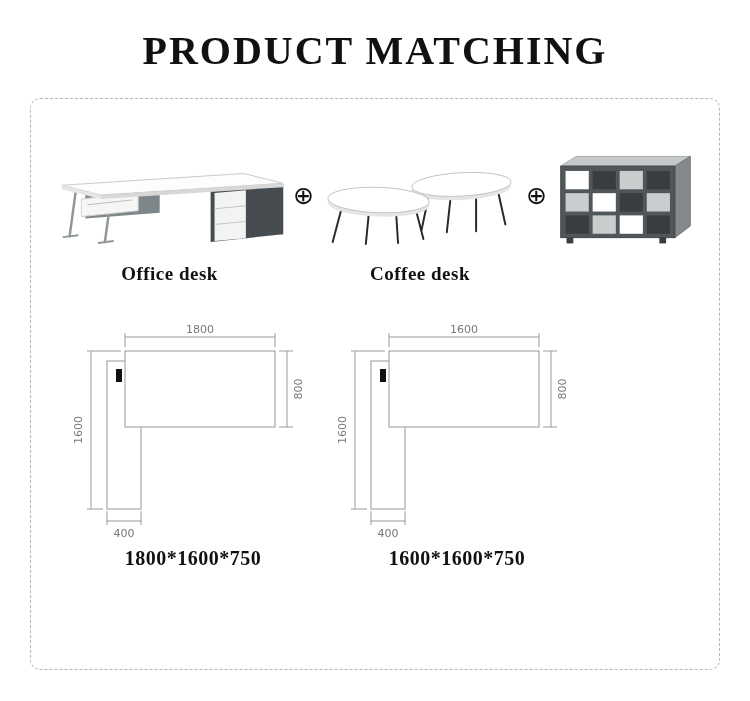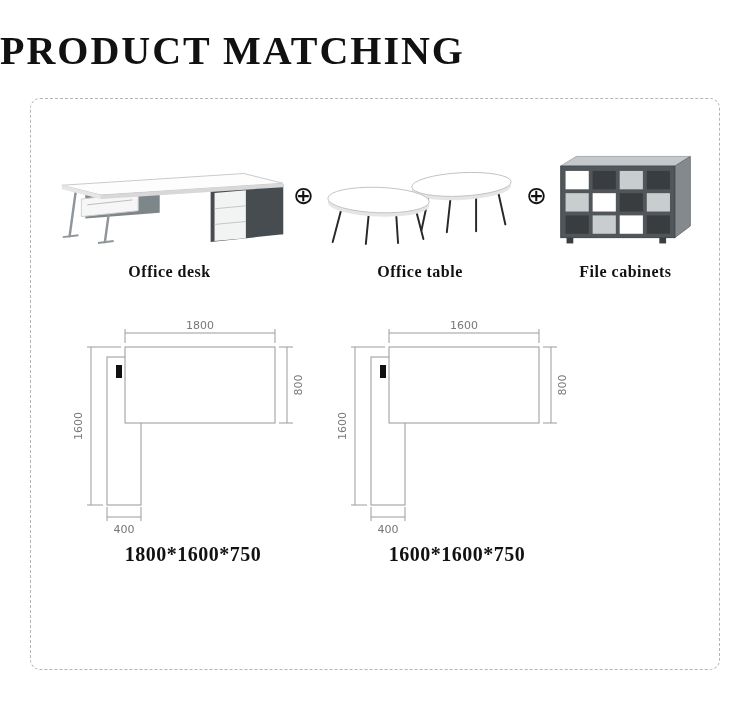--- a/index.html
+++ b/index.html
@@ -6,20 +6,21 @@
   html, body {
     margin: 0; padding: 0;
     width: 750px; height: 701px;
     background: #ffffff;
     font-family: "Liberation Serif", "DejaVu Serif", serif;
     color: #111;
     overflow: hidden;
   }
   .page-title {
     margin: 28px 0 2px;
+    text-align: center;
     font-size: 40px;
     font-weight: 700;
     letter-spacing: 2px;
     line-height: 1.15;
   }
   .panel {
     width: 690px; height: 572px;
     margin: 24px auto 0;
     border: 1px dashed #b5b5b5;
     border-radius: 10px;
@@ -30,21 +31,21 @@
     justify-content: center;
     align-items: flex-start;
   }
   .product { display: flex; flex-direction: column; align-items: center; }
   .product-img {
     height: 108px;
     display: flex; align-items: flex-end; justify-content: center;
   }
   .product-label {
     margin-top: 14px;
-    font-size: 16px;
+    font-size: 19px;
     font-weight: 700;
     letter-spacing: 0.5px;
     white-space: nowrap;
   }
   .plus {
     font-family: "DejaVu Sans", sans-serif;
     font-size: 25px;
     font-weight: 400;
     color: #111;
     margin: 42px 6px 0;
@@ -131,21 +132,21 @@
           <g stroke="#26282a" stroke-width="2" stroke-linecap="round">
             <line x1="22" y1="54" x2="13" y2="88"></line>
             <line x1="50" y1="59" x2="47" y2="90"></line>
             <line x1="78" y1="58" x2="80" y2="89"></line>
             <line x1="98" y1="54" x2="106" y2="85"></line>
           </g>
           <ellipse cx="60" cy="49" rx="52" ry="13" fill="#e5e5e5" transform="rotate(2 60 49)"></ellipse>
           <ellipse cx="60" cy="45" rx="52" ry="13" fill="#ffffff" stroke="#c2c2c2" transform="rotate(2 60 45)"></ellipse>
         </svg>
       </div>
-      <div class="product-label">Office table</div>
+      <div class="product-label">Coffee desk</div>
     </div>
 
     <div class="plus">⊕</div>
 
     <div class="product">
       <div class="product-img">
         <svg width="145" height="102" viewBox="0 0 150 102">
 
           <polygon points="8,18 126,18 142,8 24,8" fill="#c4c8ca" stroke="#a6abad"></polygon>
 
@@ -164,21 +165,20 @@
             <rect x="97" y="46" width="24" height="19" fill="#c9cdce"></rect>
             <rect x="13" y="69" width="24" height="19" fill="#3a3d40"></rect>
             <rect x="41" y="69" width="24" height="19" fill="#c9cdce"></rect>
             <rect x="69" y="69" width="24" height="19" fill="#ffffff"></rect>
             <rect x="97" y="69" width="24" height="19" fill="#3a3d40"></rect>
           </g>
           <rect x="14" y="92" width="7" height="6" fill="#3a3e41"></rect>
           <rect x="110" y="92" width="7" height="6" fill="#3a3e41"></rect>
         </svg>
       </div>
-      <div class="product-label">File cabinets</div>
     </div>
 
   </div>
 
   <div class="diagrams-row">
 
     <div class="diagram">
       <svg width="240" height="222" viewBox="0 0 240 222">
         <rect class="shape-line" x="34" y="38" width="34" height="148"></rect>
         <rect x="43" y="46" width="6" height="13" fill="#111111"></rect>

